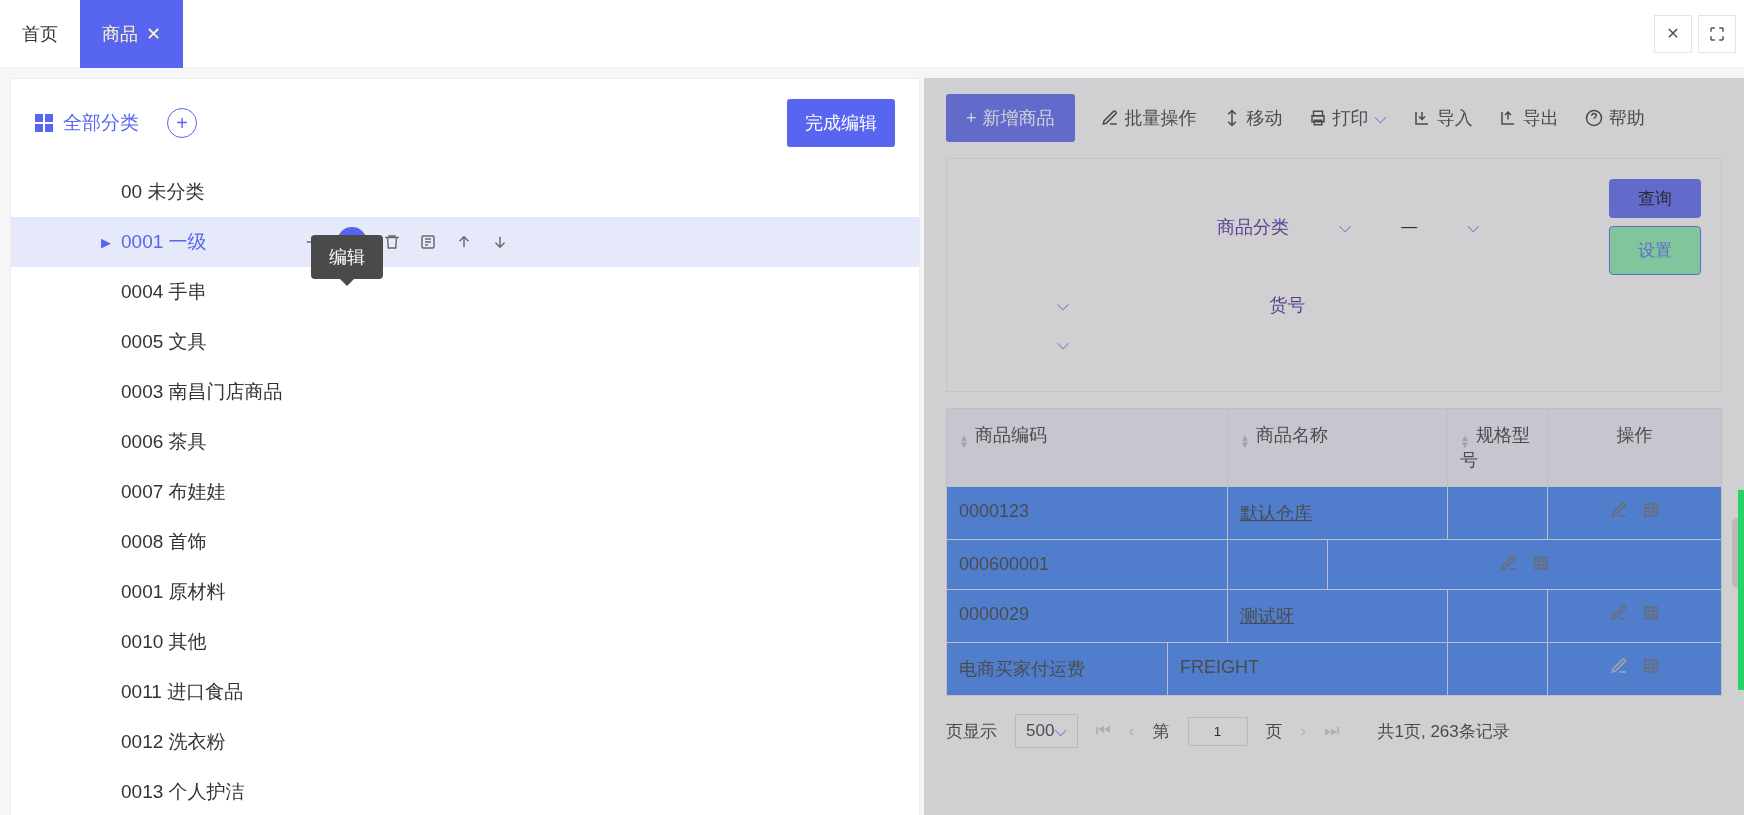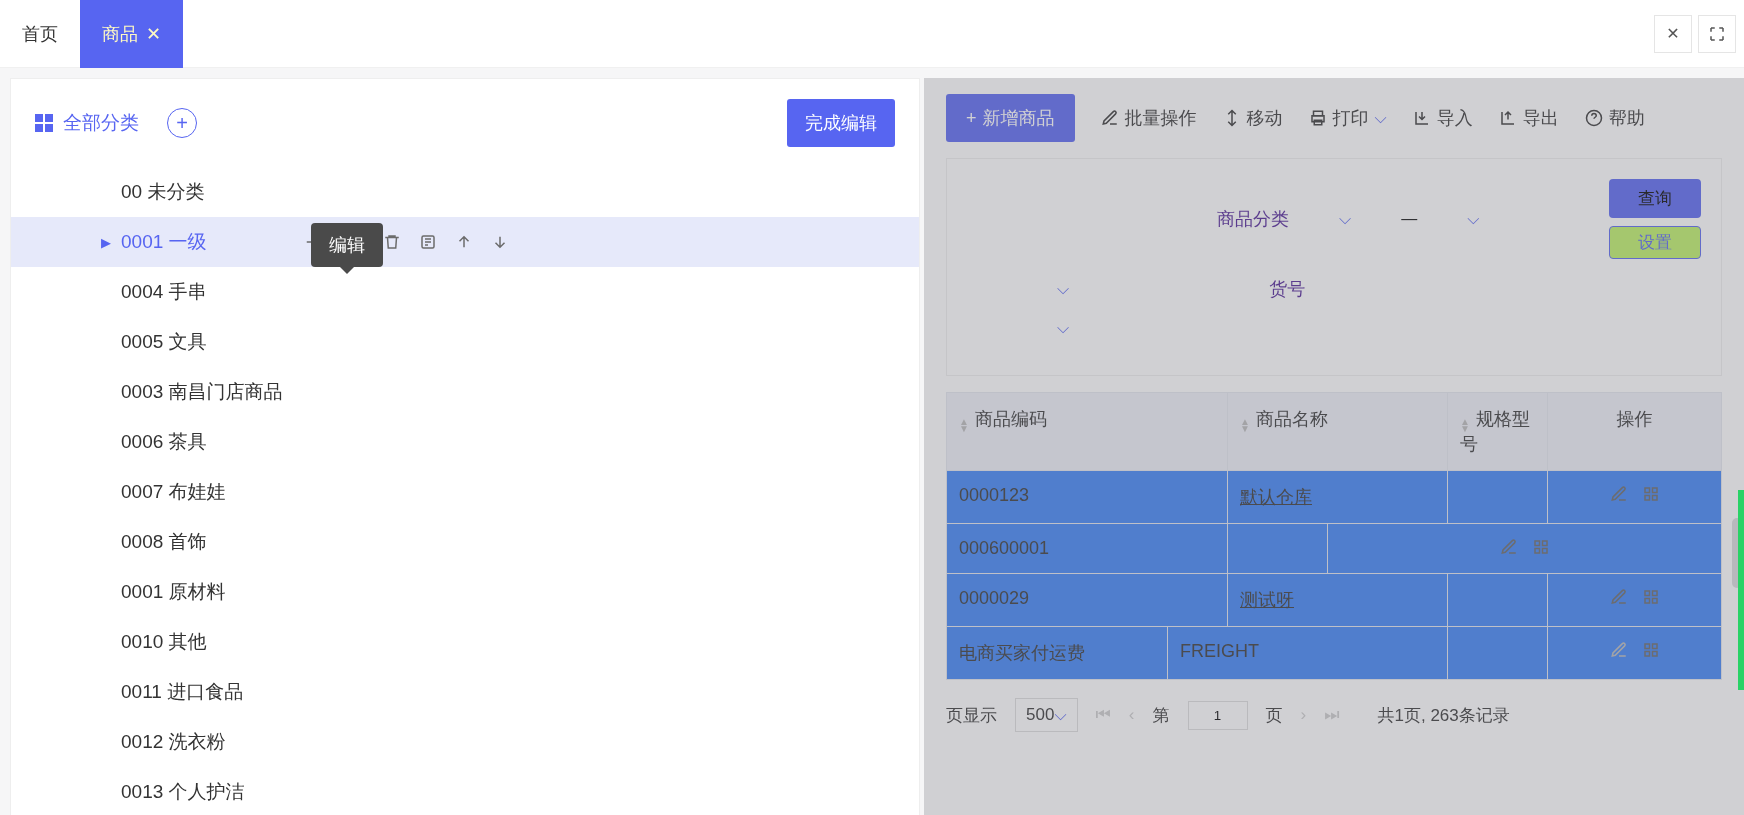--- a/index.html
+++ b/index.html
@@ -143,21 +143,21 @@
 }
 .action-ico.edit {
   background: #5765f1;
   color: #fff;
   border-radius: 50%;
   width: 30px; height: 30px;
 }
 .tooltip {
   position: absolute;
   left: 300px;
-  top: 144px;
+  top: 156px;
   background: #4a4a4a;
   color: #fff;
   padding: 10px 18px;
   border-radius: 4px;
   font-size: 18px;
   z-index: 20;
 }
 .tooltip::after {
   content: '';
   position: absolute;
@@ -227,24 +227,24 @@
 .qbtn {
   background: #5765f1;
   color: #000000;
   padding: 8px 28px;
   border-radius: 4px;
   border: none;
   font-size: 17px;
   cursor: pointer;
 }
 .sbtn {
-  background: #bef264;
+  background: #86efac;
   color: #5765f1;
   border: 1px solid #5765f1;
-  padding: 4px 28px;
+  padding: 12px 28px;
   border-radius: 4px;
   font-size: 17px;
   cursor: pointer;
 }
 .table-wrap { margin: 16px 22px 0; }
 .thead {
   display: flex;
   background: #eef0f8;
   border: 1px solid #e4e6ef;
 }

